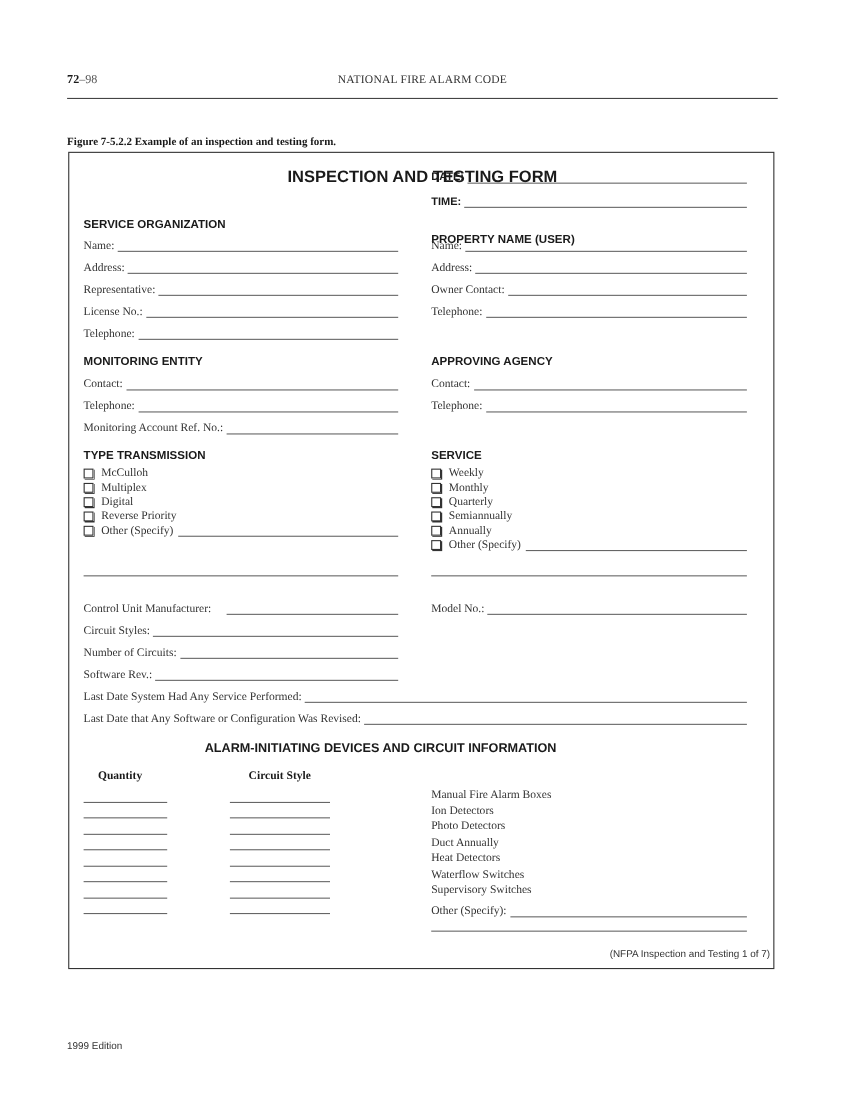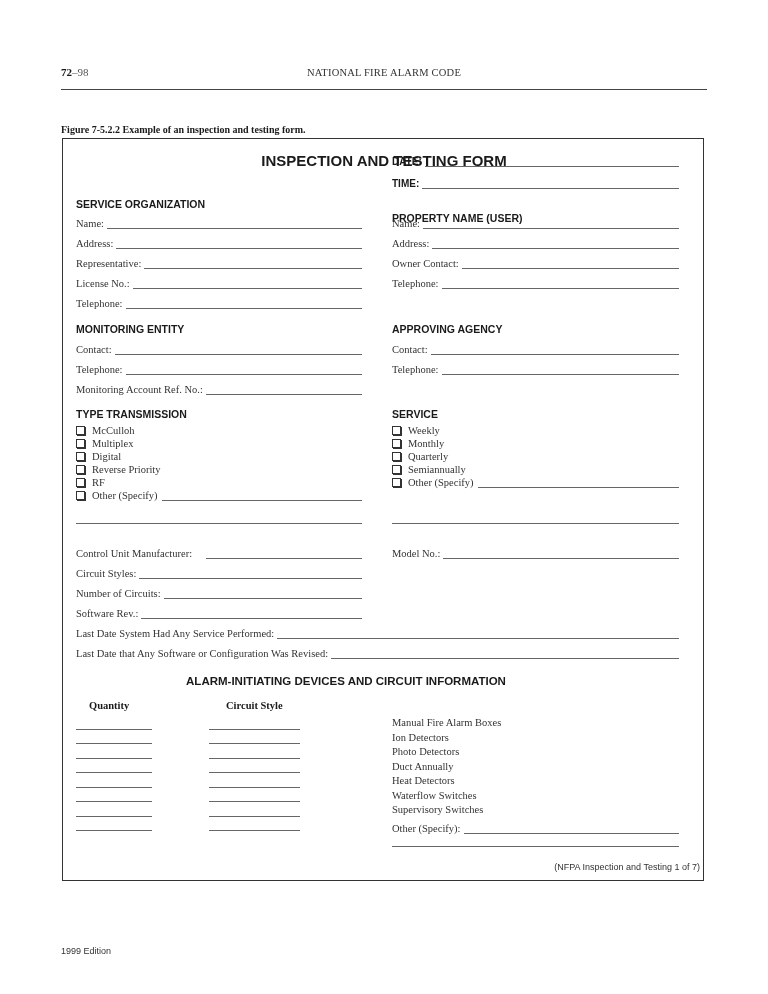--- a/index.html
+++ b/index.html
@@ -147,24 +147,20 @@
   <div class="cb-row">
       <span class="cb"></span>
       <span class="lbl">Digital</span>
     </div>
   <div class="cb-row">
       <span class="cb"></span>
       <span class="lbl">Reverse Priority</span>
     </div>
   <div class="cb-row">
       <span class="cb"></span>
-      <span class="lbl">RF</span>
-    </div>
-  <div class="cb-row">
-      <span class="cb"></span>
       <span class="lbl">Other (Specify)</span>
       <span class="line"></span>
     </div>
 </div>
 <div class="abs full-line col-left" style="top:523px;"></div>
 
 <div class="abs sec-head sans col-right" style="top:408px;">SERVICE</div>
 <div class="abs col-right serif" style="top:424px;">
   <div class="cb-row">
       <span class="cb"></span>
@@ -174,20 +170,24 @@
       <span class="cb"></span>
       <span class="lbl">Monthly</span>
     </div>
   <div class="cb-row">
       <span class="cb"></span>
       <span class="lbl">Quarterly</span>
     </div>
   <div class="cb-row">
       <span class="cb"></span>
       <span class="lbl">Semiannually</span>
+    </div>
+  <div class="cb-row">
+      <span class="cb"></span>
+      <span class="lbl">Annually</span>
     </div>
   <div class="cb-row">
       <span class="cb"></span>
       <span class="lbl">Other (Specify)</span>
       <span class="line"></span>
     </div>
 </div>
 <div class="abs full-line col-right" style="top:523px;"></div>
 
 <div class="abs field serif col-left" style="top:545px;">

